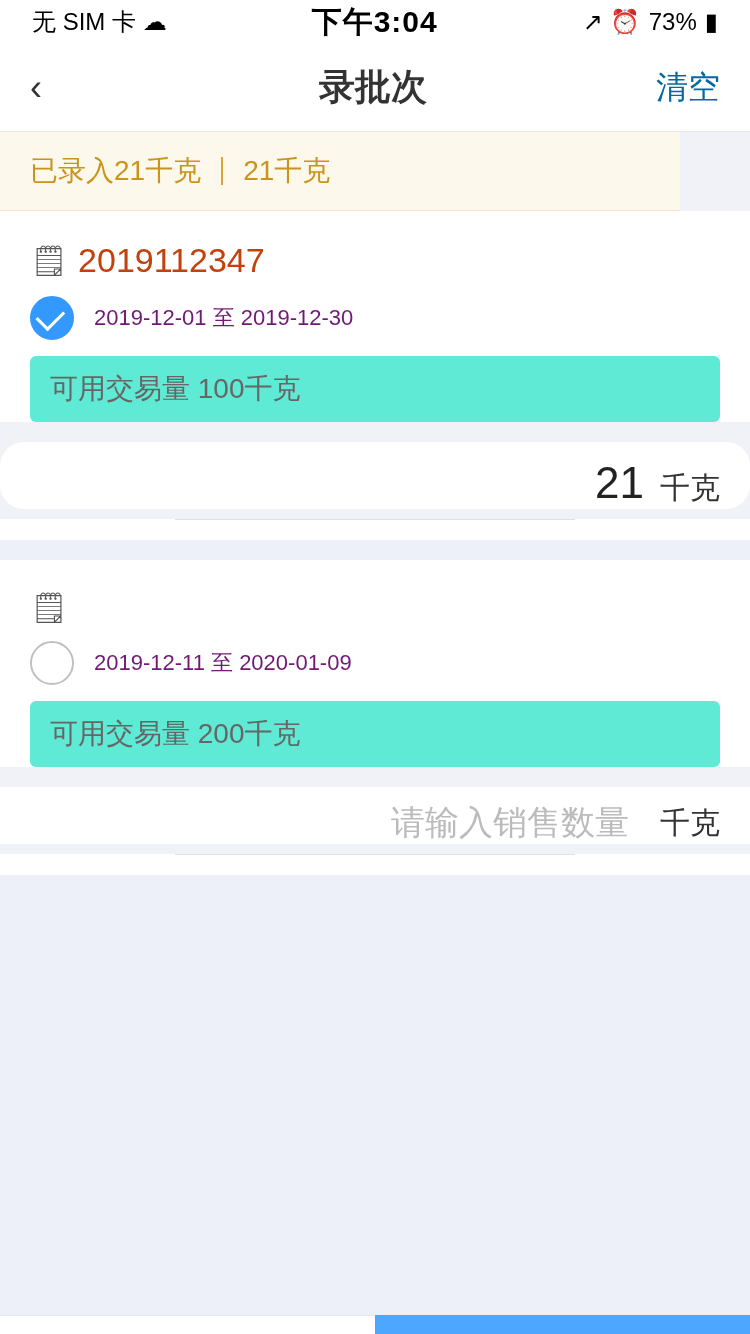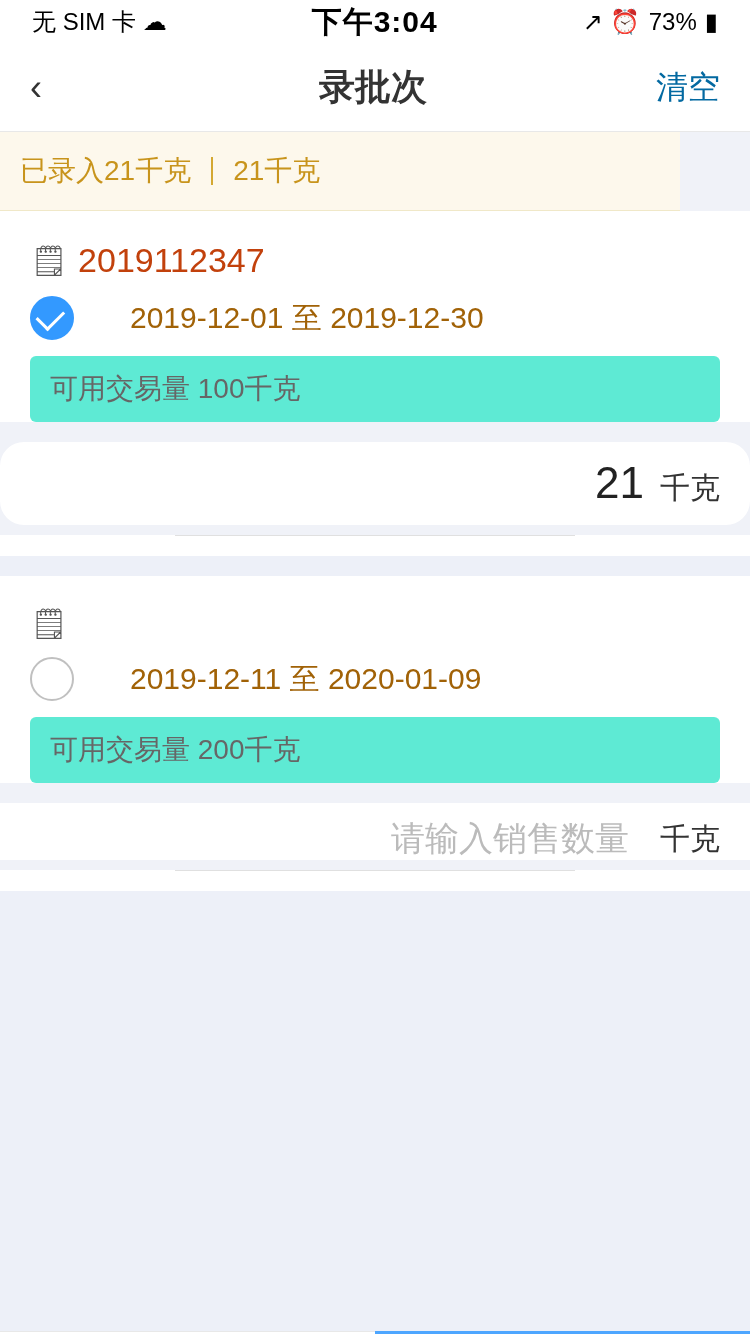--- a/index.html
+++ b/index.html
@@ -53,21 +53,21 @@
     .nav-clear {
       font-size: 32px;
       color: #0369a1;
       cursor: pointer;
     }
 
     
     .summary-banner {
       width: 680px;
       background: #fdf8ec;
-      padding: 20px 20px;
+      padding: 20px 30px;
       display: flex;
       align-items: center;
       gap: 20px;
       border-bottom: 1px solid #f0e8c8;
     }
     .summary-text {
       font-size: 28px;
       color: #c8941c;
     }
     .summary-divider {
@@ -121,42 +121,41 @@
     .radio-circle.checked::after {
       content: '';
       width: 22px;
       height: 14px;
       border-left: 3px solid #fff;
       border-bottom: 3px solid #fff;
       transform: rotate(-45deg) translateY(-3px);
       display: block;
     }
     .batch-date {
-      font-size: 30px;
-      color: #a16207;
-      margin-left: 36px;
+      font-size: 22px;
+      color: #701a75;
     }
     .avail-box {
       background: #5eead4;
       border-radius: 6px;
       padding: 14px 20px;
       margin-bottom: 20px;
       margin-left: 0;
     }
     .avail-text {
       font-size: 28px;
       color: #666;
     }
 
     
     .amount-row {
       display: flex;
       align-items: baseline;
       justify-content: flex-end;
-      padding: 16px 30px 16px 30px;
+      padding: 16px 30px 0 30px;
       background: #fff;
       border-radius: 24px;
     }
     .amount-value {
       font-size: 44px;
       font-weight: 500;
       color: #222;
       margin-right: 16px;
     }
     .amount-unit {

